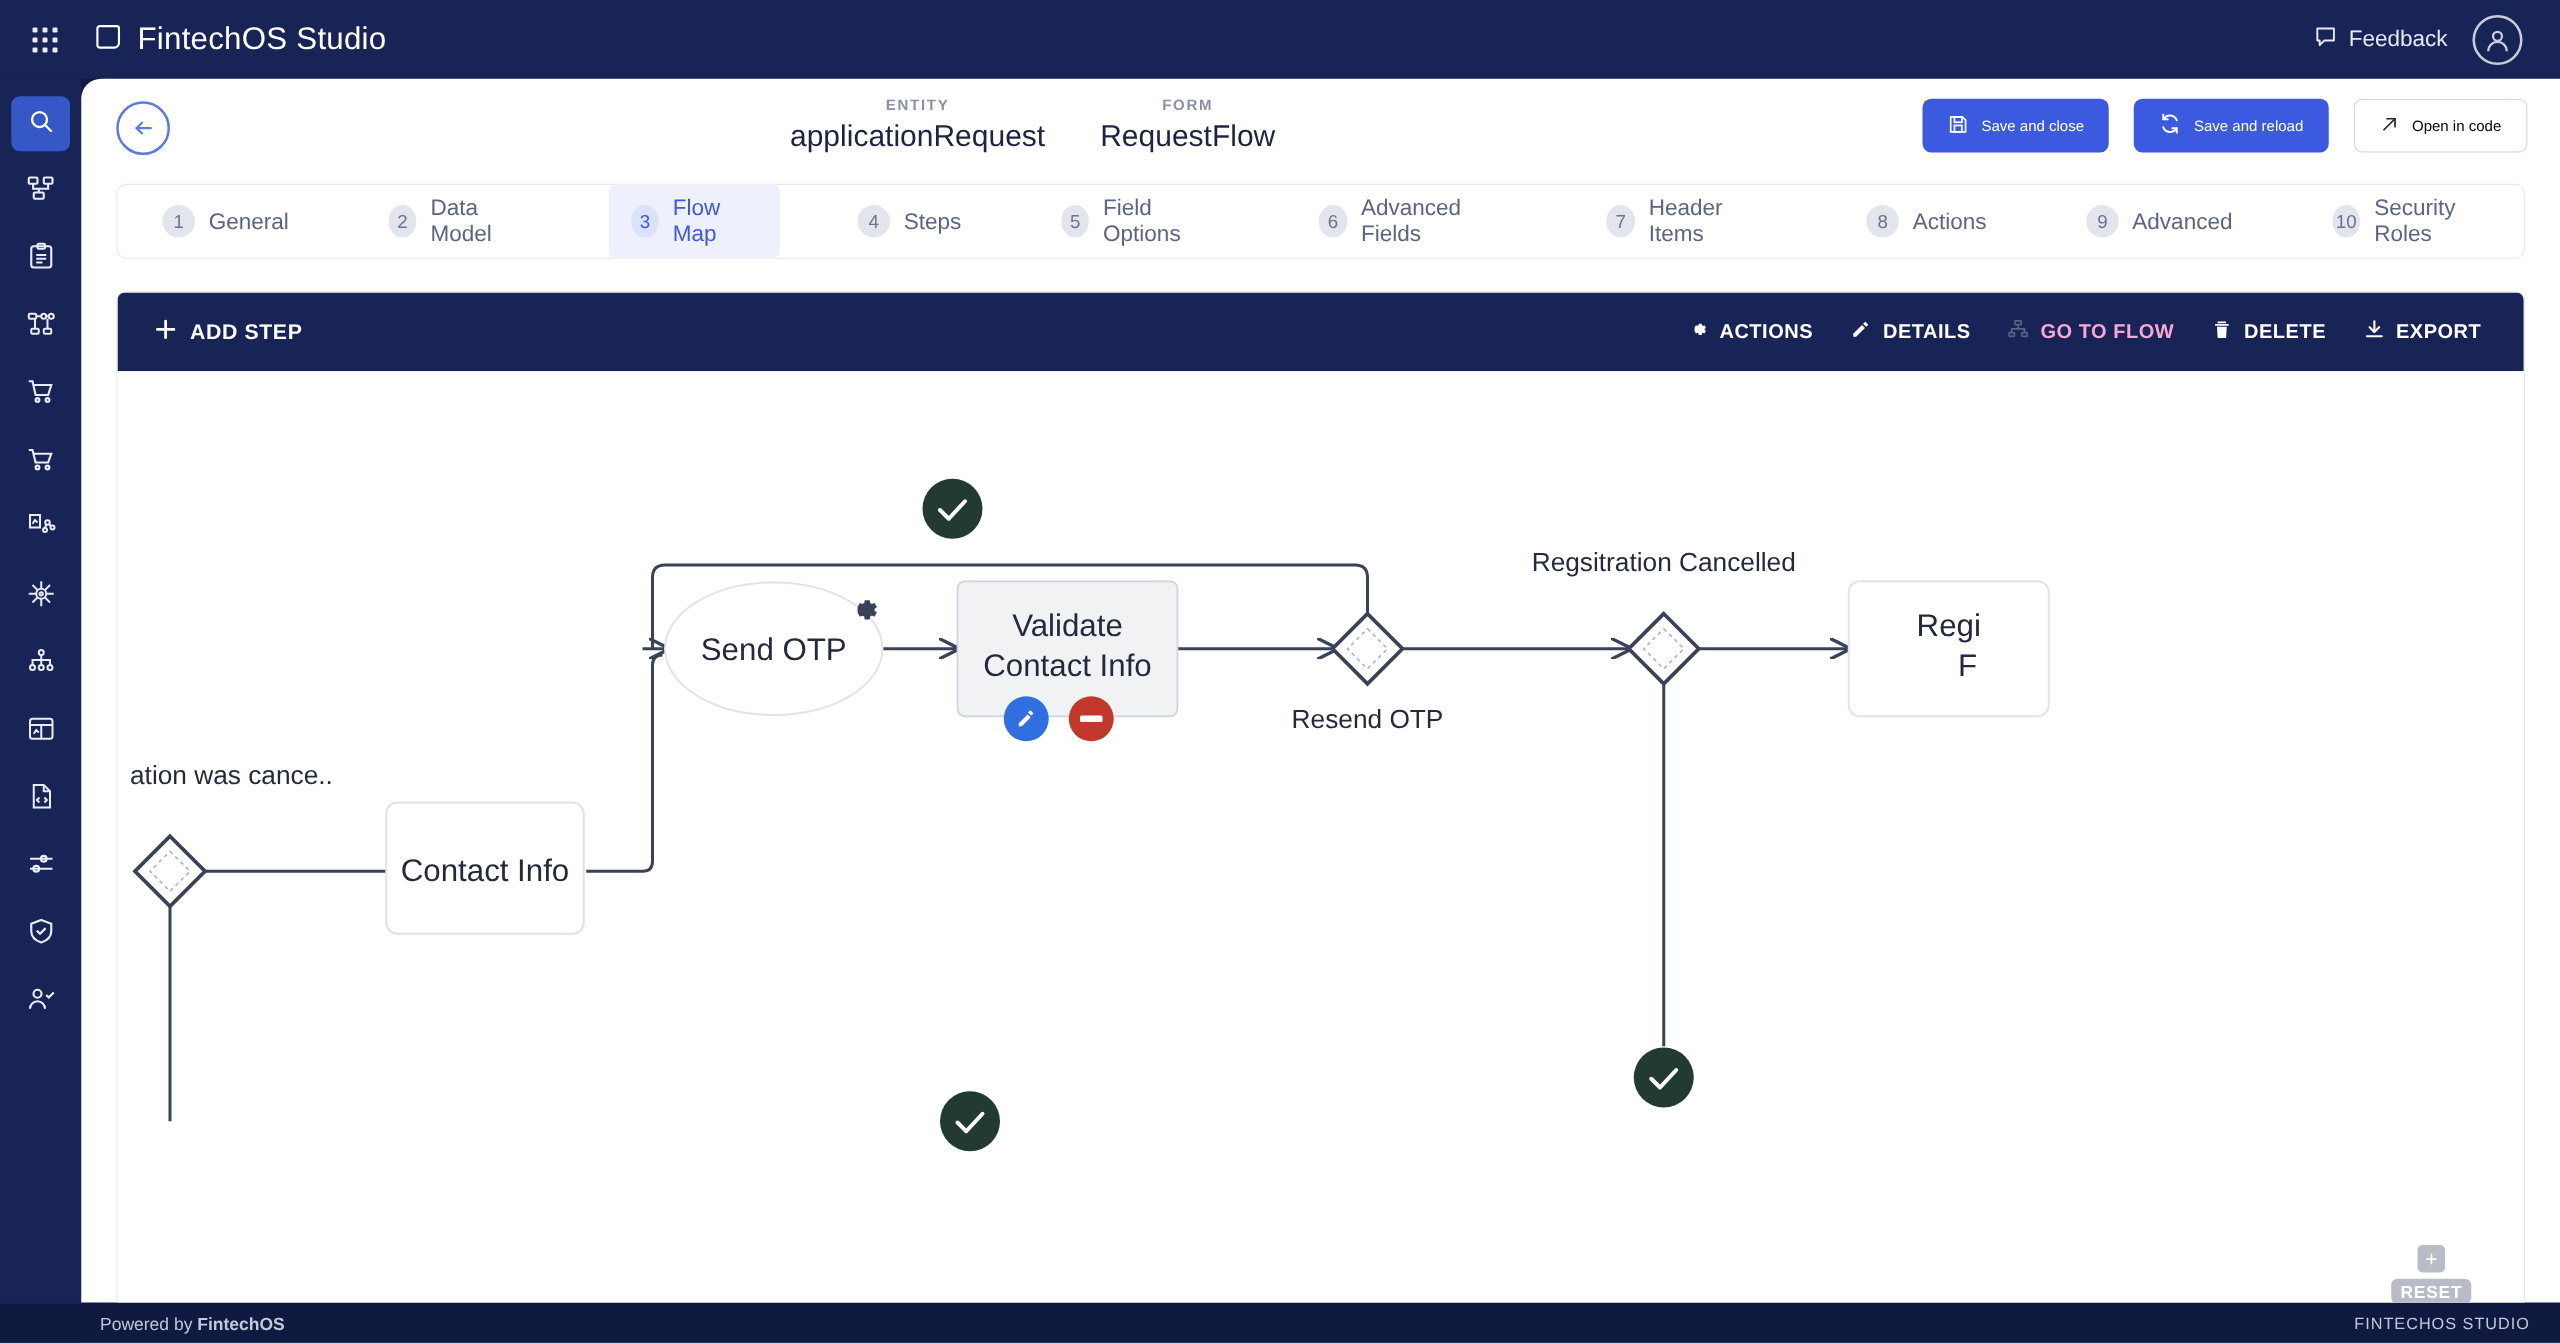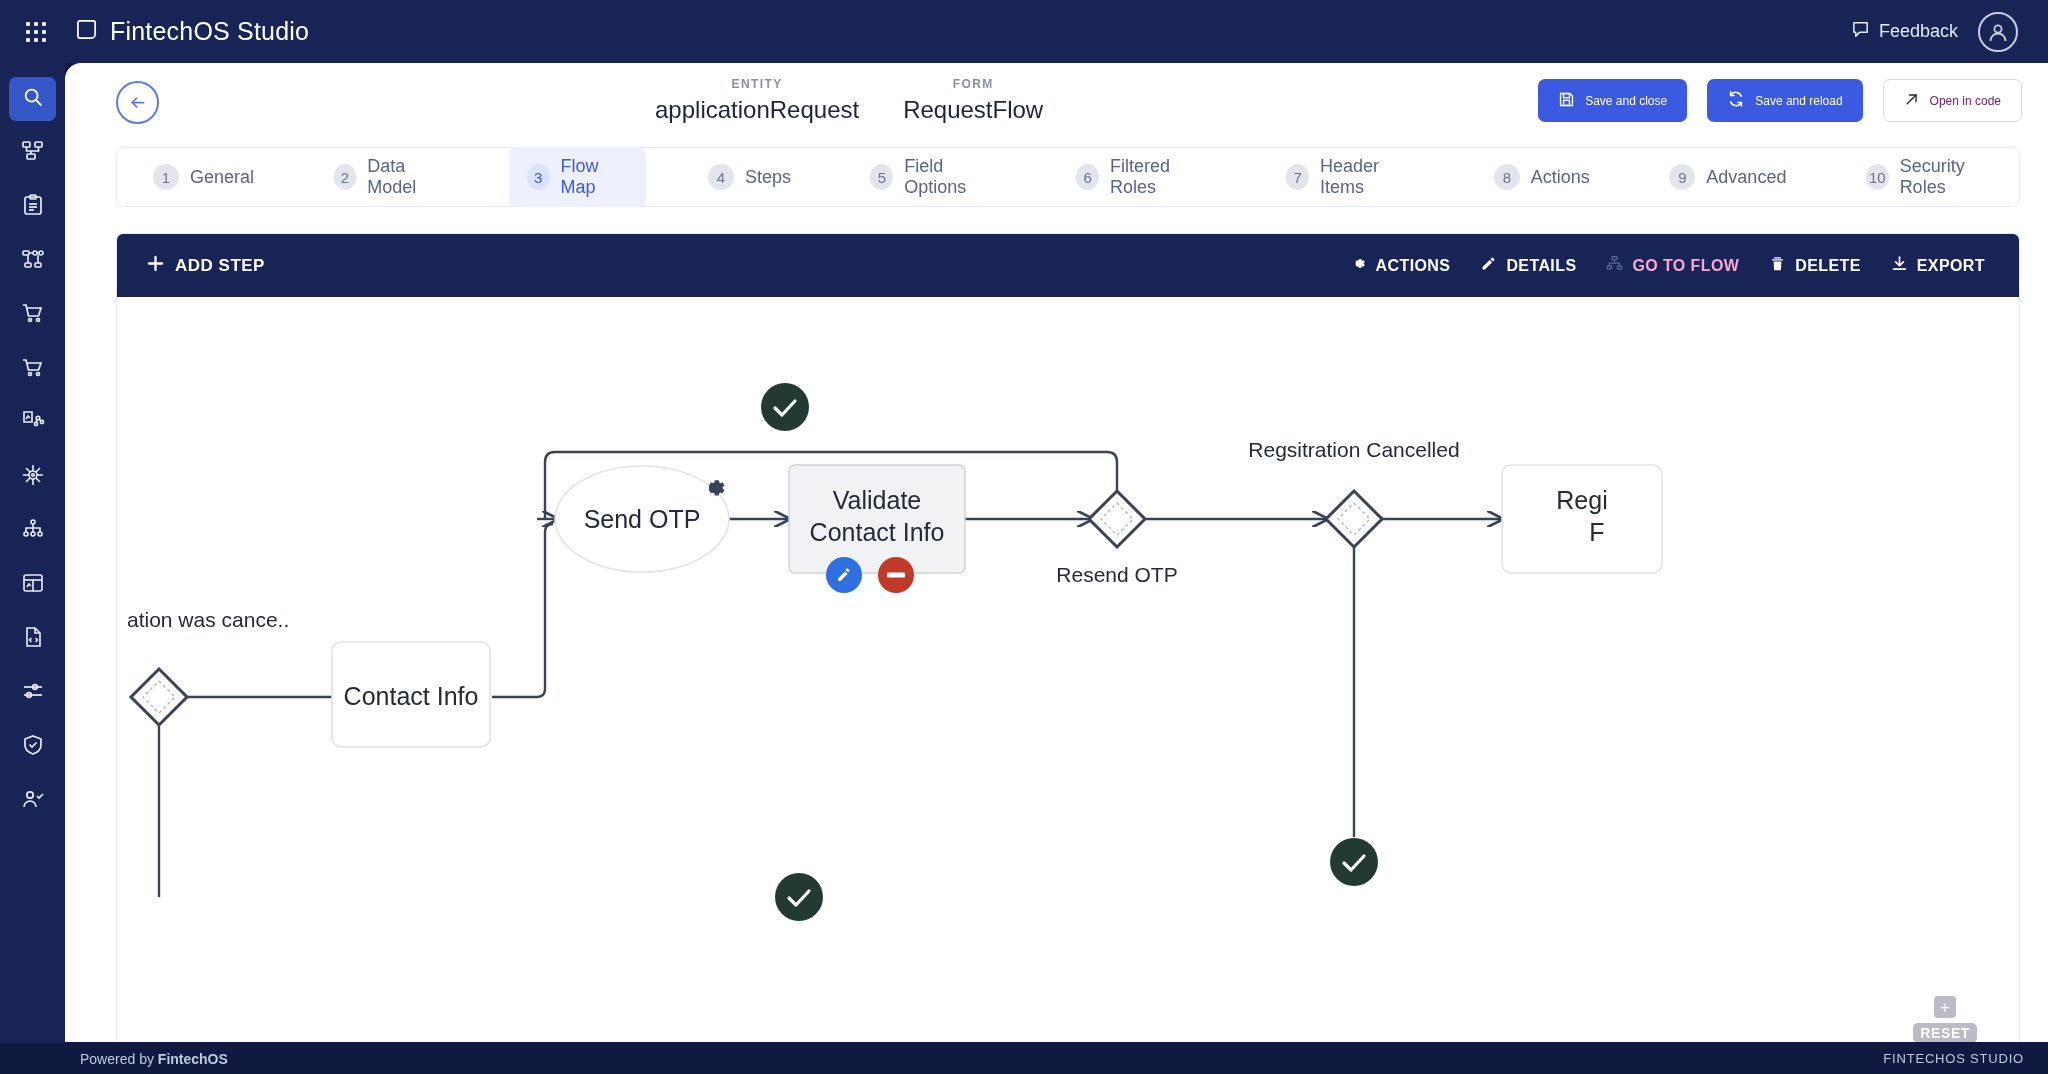--- a/index.html
+++ b/index.html
@@ -41,21 +41,20 @@
   }
   .rail-item.active { background: #3558c6; }
 
   
   #page {
     position: absolute; left: 65px; top: 63px;
     width: 1983px; height: 979px;
     background: #ffffff;
     border-top-left-radius: 16px;
     overflow: hidden;
-    padding-left: 23px;
   }
 
   
   #page-header {
     position: relative; height: 78px;
     display: flex; align-items: center;
   }
   #back-btn {
     margin-left: 28px; width: 43px; height: 43px; border-radius: 50%;
     border: 2px solid #5d7ce0; color: #5d7ce0;
@@ -66,21 +65,21 @@
   .meta-col { display: flex; flex-direction: column; align-items: center; padding: 0 22px; }
   .meta-label { font-size: 12px; letter-spacing: 1.4px; color: #8a90a6; font-weight: bold; }
   .meta-value { font-size: 24px; color: #1d2440; margin-top: 5px; }
 
   #header-actions { position: absolute; right: 26px; top: 16px; display: flex; gap: 20px; align-items: center; }
   .btn {
     height: 43px; border-radius: 7px; display: flex; align-items: center; gap: 10px;
     padding: 0 20px; font-size: 12px; border: none;
   }
   .btn-primary { background: #3b5ae0; color: #fff; }
-  .btn-outline { background: #fff; color: #701a75; border: 1px solid #d8dbe6; }
+  .btn-outline { background: #fff; color: #000000; border: 1px solid #d8dbe6; }
 
   
   #steps {
     height: 60px; margin: 6px 28px 0 28px;
     border: 1px solid #e8eaf1; border-radius: 8px;
     display: flex; align-items: center;
   }
   .step {
     display: flex; align-items: center; gap: 11px;
     padding: 9px 18px; border-radius: 7px; margin-left: 10px;
@@ -397,21 +396,21 @@
       <span class="step-label">Steps</span>
     </div>
       <div class="step-gap"></div>
     <div class="step">
       <span class="step-num">5</span>
       <span class="step-label">Field Options</span>
     </div>
       <div class="step-gap"></div>
     <div class="step">
       <span class="step-num">6</span>
-      <span class="step-label">Filtered Roles</span>
+      <span class="step-label">Advanced Fields</span>
     </div>
       <div class="step-gap"></div>
     <div class="step">
       <span class="step-num">7</span>
       <span class="step-label">Header Items</span>
     </div>
       <div class="step-gap"></div>
     <div class="step">
       <span class="step-num">8</span>
       <span class="step-label">Actions</span>

